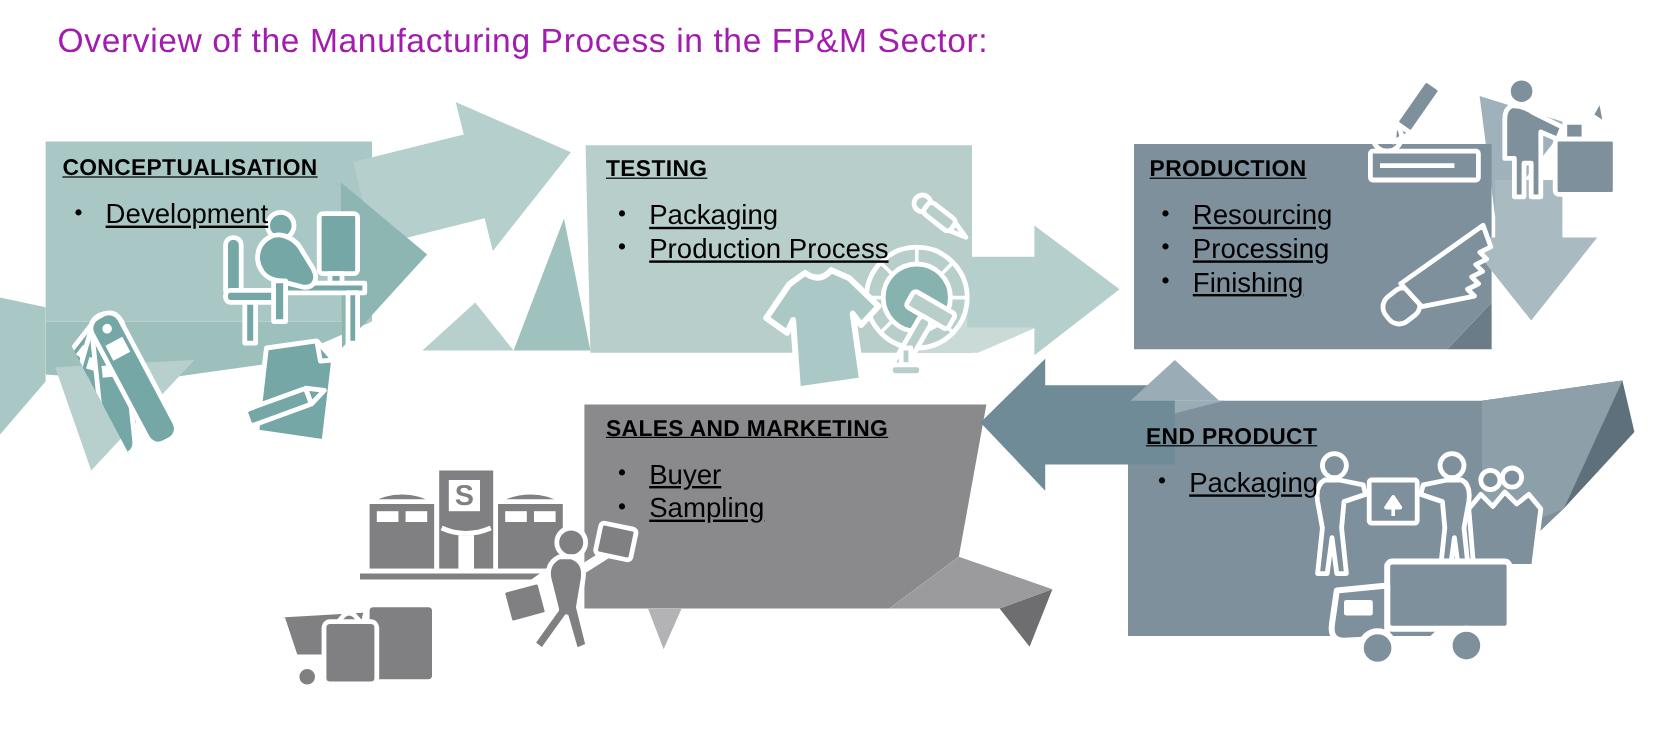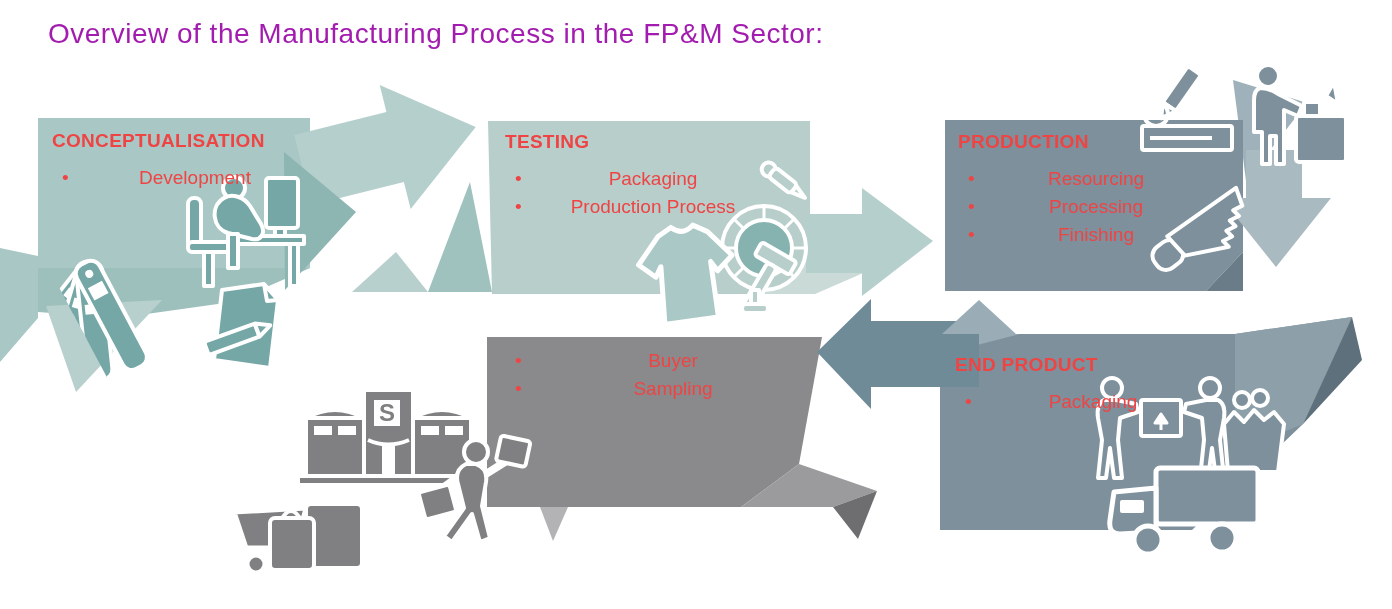--- a/index.html
+++ b/index.html
@@ -7,27 +7,27 @@
     position:relative; width:1392px; height:609px; overflow:hidden;
     background:#ffffff; font-family:"Liberation Sans", sans-serif;
   }
   svg { display:block; }
   .bg { position:absolute; left:0; top:0; }
   .title {
     position:absolute; left:48px; top:18px;
     font-size:28px; font-weight:400; letter-spacing:0.5px;
     color:#a21caf;
   }
-  .panel-text { position:absolute; color:#ef4444; }
+  .panel-text { position:absolute; color:#000000;text-decoration:underline; }
   .panel-text h3 {
     margin:0 0 12px 0; font-size:19px; font-weight:bold; letter-spacing:0.3px;
   }
   .panel-text ul { list-style:none; margin:0; padding:0; }
   .panel-text li {
-    position:relative; padding-left:36px; font-size:19px; line-height:28px;text-align:center;
+    position:relative; padding-left:36px; font-size:23px; line-height:28px;
   }
   .panel-text li::before {
     content:"\2022"; position:absolute; left:10px; top:0; font-size:19px;
   }
   .icon { position:absolute; }
   .rot-n28 { transform:rotate(-28deg); }
   .rot-n6  { transform:rotate(-6deg); }
 </style>
 </head>
 <body>
@@ -288,19 +288,20 @@
   </div>
 
   <div class="panel-text" style="left:955px; top:354px; width:240px;">
     <h3>END PRODUCT</h3>
     <ul>
       <li>Packaging</li>
     </ul>
   </div>
 
   <div class="panel-text" style="left:505px; top:347px; width:300px;">
+    <h3>SALES AND MARKETING</h3>
     <ul>
       <li>Buyer</li>
       <li>Sampling</li>
     </ul>
   </div>
 
 </div>
 
 </body></html>

